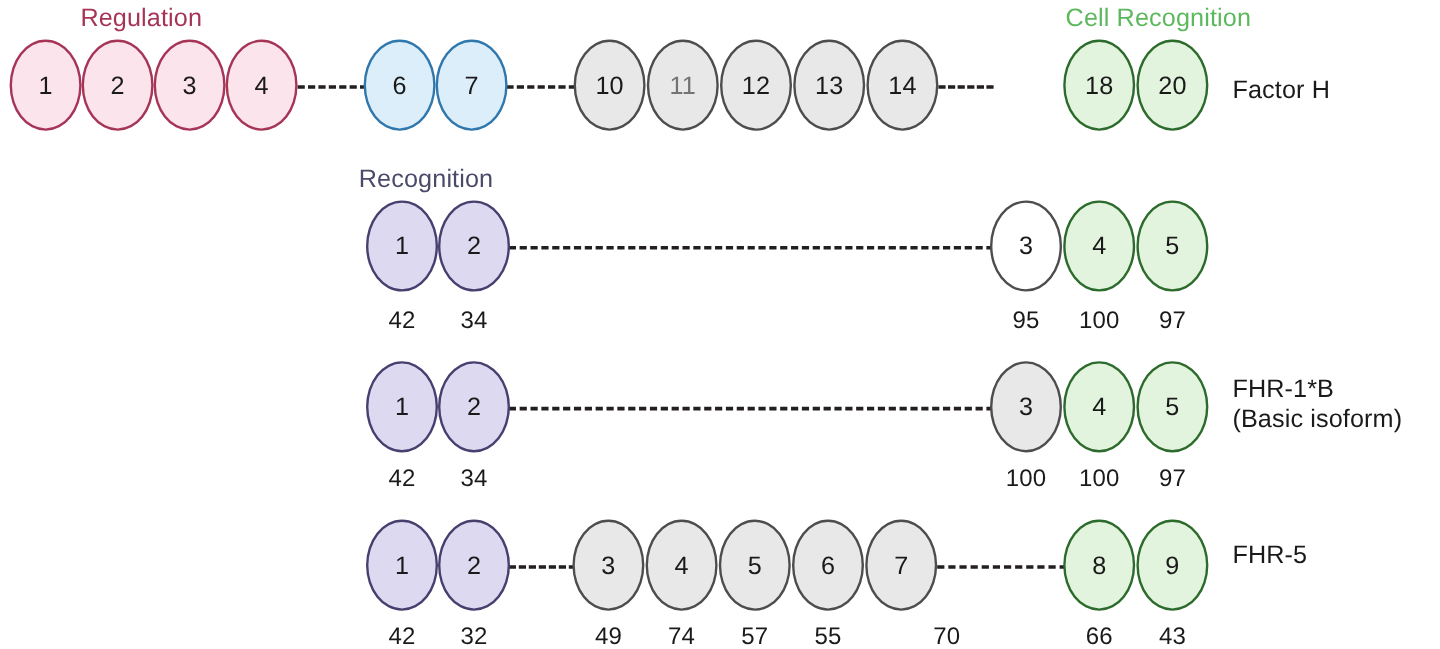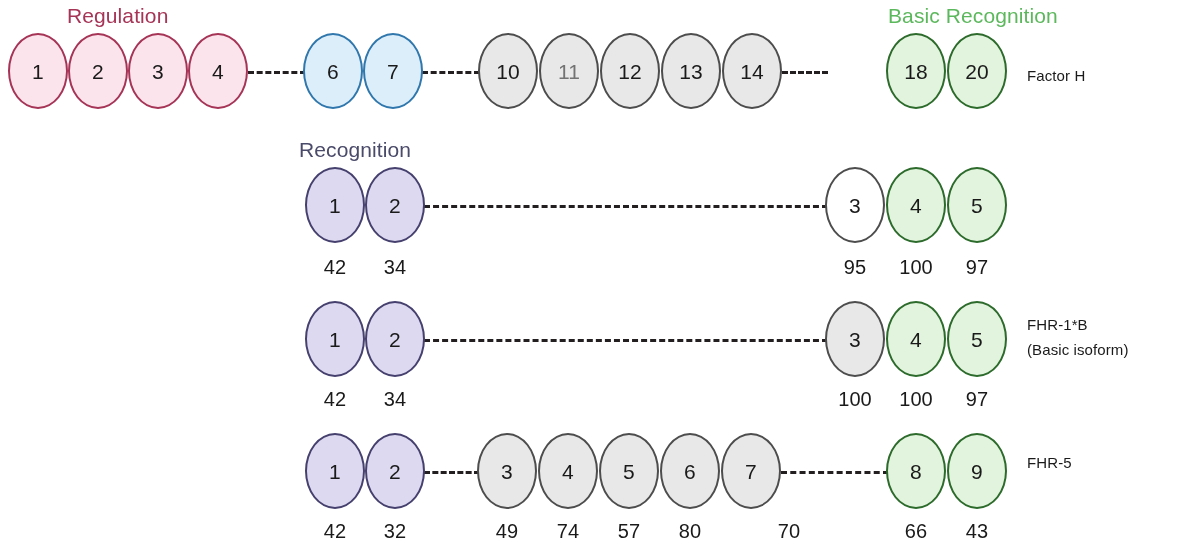--- a/index.html
+++ b/index.html
@@ -19,21 +19,21 @@
   }
   .group-label {
     position: absolute;
     font-size: 21px;
     line-height: 24px;
     white-space: nowrap;
     letter-spacing: 0.1px;
   }
   .protein-label {
     position: absolute;
-    font-size: 15px;
+    font-size: 21px;
     line-height: 25px;
     color: #1a1a1a;
     white-space: pre-line;
     letter-spacing: 0.1px;
   }
   .domain-oval {
     position: absolute;
     border-radius: 50%;
     box-sizing: border-box;
     display: flex;
@@ -58,21 +58,21 @@
     position: absolute;
     height: 0;
     border-top: 3px dashed #231f20;
   }
 </style>
 </head>
 <body>
 
 <div id="diagram-root" style="width: 1200px; height: 541px; background: rgb(255, 255, 255);">
     <div class="group-label" style="left: 67px; top: 4px; color: rgb(166, 52, 87);">Regulation</div>
-    <div class="group-label" style="left: 888px; top: 4px; color: rgb(92, 184, 92);">Basic Recognition</div>
+    <div class="group-label" style="left: 888px; top: 4px; color: rgb(92, 184, 92);">Cell Recognition</div>
     <div class="group-label" style="left: 299px; top: 138px; color: rgb(74, 74, 106);">Recognition</div>
     <div class="link-dashed" style="left: 248px; top: 71px; width: 58px; border-top-color: rgb(35, 31, 32);"></div>
     <div class="link-dashed" style="left: 422px; top: 71px; width: 58px; border-top-color: rgb(35, 31, 32);"></div>
     <div class="link-dashed" style="left: 782px; top: 71px; width: 46px; border-top-color: rgb(35, 31, 32);"></div>
     <div class="domain-oval" style="left: 8px; top: 33px; width: 60px; height: 76px; background: rgb(251, 228, 236); border: 2.5px solid rgb(166, 52, 87);">
       <span class="oval-num" style="color: rgb(26, 26, 26);">1</span>
     </div>
     <div class="domain-oval" style="left: 68px; top: 33px; width: 60px; height: 76px; background: rgb(251, 228, 236); border: 2.5px solid rgb(166, 52, 87);">
       <span class="oval-num" style="color: rgb(26, 26, 26);">2</span>
     </div>
@@ -172,21 +172,21 @@
       <span class="oval-num" style="color: rgb(26, 26, 26);">4</span>
     </div>
     <div class="identity-value" style="left: 538px; top: 520px; width: 60px;">74</div>
     <div class="domain-oval" style="left: 599px; top: 433px; width: 60px; height: 76px; background: rgb(232, 232, 232); border: 2.5px solid rgb(77, 77, 77);">
       <span class="oval-num" style="color: rgb(26, 26, 26);">5</span>
     </div>
     <div class="identity-value" style="left: 599px; top: 520px; width: 60px;">57</div>
     <div class="domain-oval" style="left: 660px; top: 433px; width: 60px; height: 76px; background: rgb(232, 232, 232); border: 2.5px solid rgb(77, 77, 77);">
       <span class="oval-num" style="color: rgb(26, 26, 26);">6</span>
     </div>
-    <div class="identity-value" style="left: 660px; top: 520px; width: 60px;">80</div>
+    <div class="identity-value" style="left: 660px; top: 520px; width: 60px;">55</div>
     <div class="domain-oval" style="left: 721px; top: 433px; width: 60px; height: 76px; background: rgb(232, 232, 232); border: 2.5px solid rgb(77, 77, 77);">
       <span class="oval-num" style="color: rgb(26, 26, 26);">7</span>
     </div>
     <div class="identity-value" style="left: 759px; top: 520px; width: 60px; text-align: center;">70</div>
     <div class="domain-oval" style="left: 886px; top: 433px; width: 60px; height: 76px; background: rgb(226, 244, 221); border: 2.5px solid rgb(44, 107, 43);">
       <span class="oval-num" style="color: rgb(26, 26, 26);">8</span>
     </div>
     <div class="identity-value" style="left: 886px; top: 520px; width: 60px;">66</div>
     <div class="domain-oval" style="left: 947px; top: 433px; width: 60px; height: 76px; background: rgb(226, 244, 221); border: 2.5px solid rgb(44, 107, 43);">
       <span class="oval-num" style="color: rgb(26, 26, 26);">9</span>

